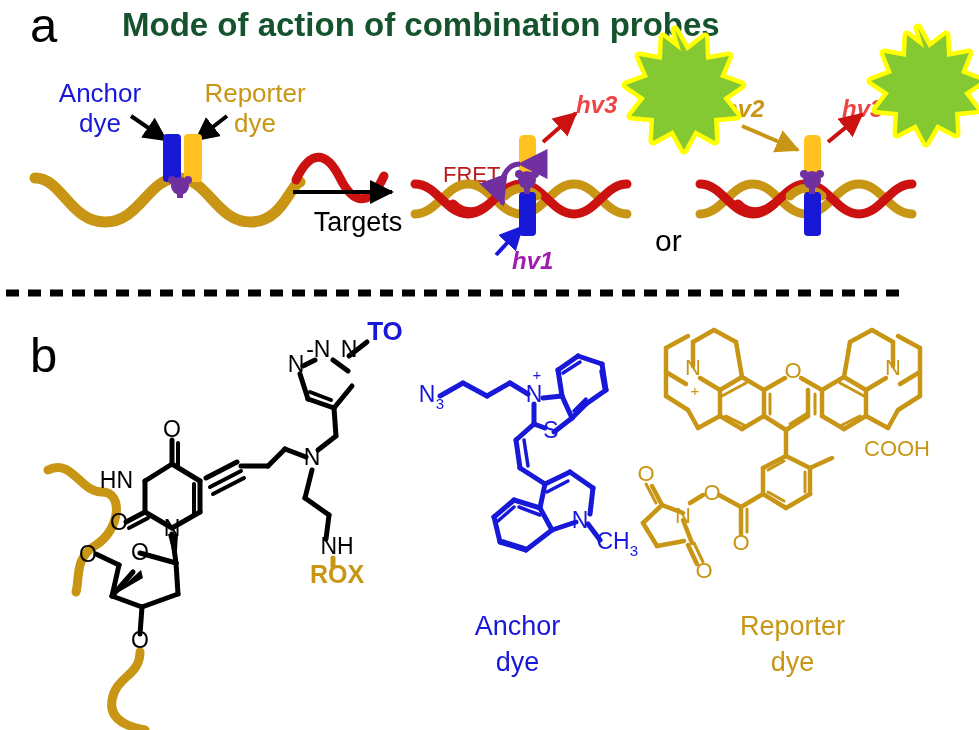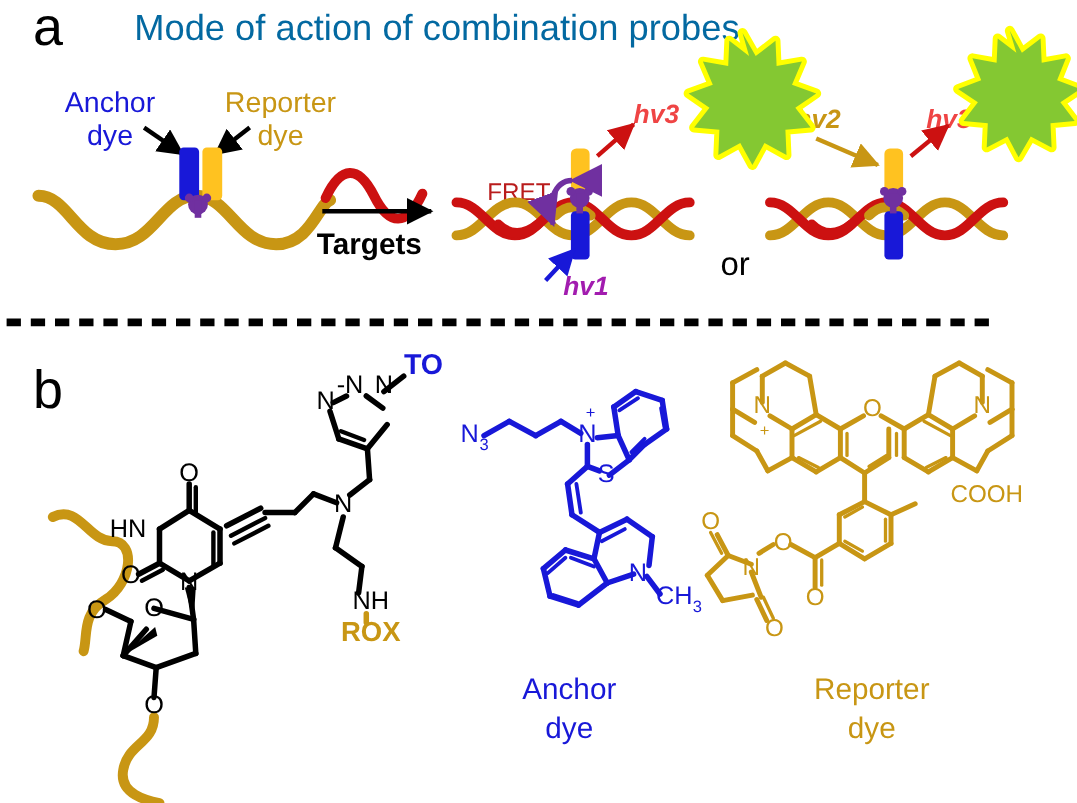--- a/index.html
+++ b/index.html
@@ -10,26 +10,26 @@
     color:#000;
   }
   .fig{position:absolute;inset:0;width:979px;height:730px;}
   svg.layer{position:absolute;left:0;top:0;width:979px;height:730px;overflow:visible;}
   .abs{position:absolute;white-space:pre;line-height:1.05;}
 
   
   .panel-letter{font-size:49px;font-weight:400;color:#000;}
 
   
-  .fig-title{font-size:33px;font-weight:400;color:#0369a1;}
+  .fig-title{font-size:33px;font-weight:700;color:#14532d;}
 
   
   .lbl-anchor{font-size:26px;color:#1818D8;text-align:center;}
   .lbl-reporter{font-size:26px;color:#C89614;text-align:center;}
-  .lbl-targets{font-size:27px;color:#000;font-weight:bold;}
+  .lbl-targets{font-size:27px;color:#000;text-align:center;}
   .lbl-or{font-size:30px;color:#000;margin-top:22px;}
   .lbl-fret{font-size:22px;color:#b91c1c;font-weight:400;}
   .lbl-hv-red{font-size:24px;color:#ef4444;font-style:italic;font-weight:700;}
   .lbl-hv-blue{font-size:24px;color:#a21caf;font-style:italic;font-weight:700;}
   .lbl-hv-gold{font-size:24px;color:#C89614;font-style:italic;font-weight:700;}
 
   
   .cap-blue{font-size:27px;color:#1818D8;text-align:center;}
   .cap-gold{font-size:27px;color:#C89614;text-align:center;}
 

